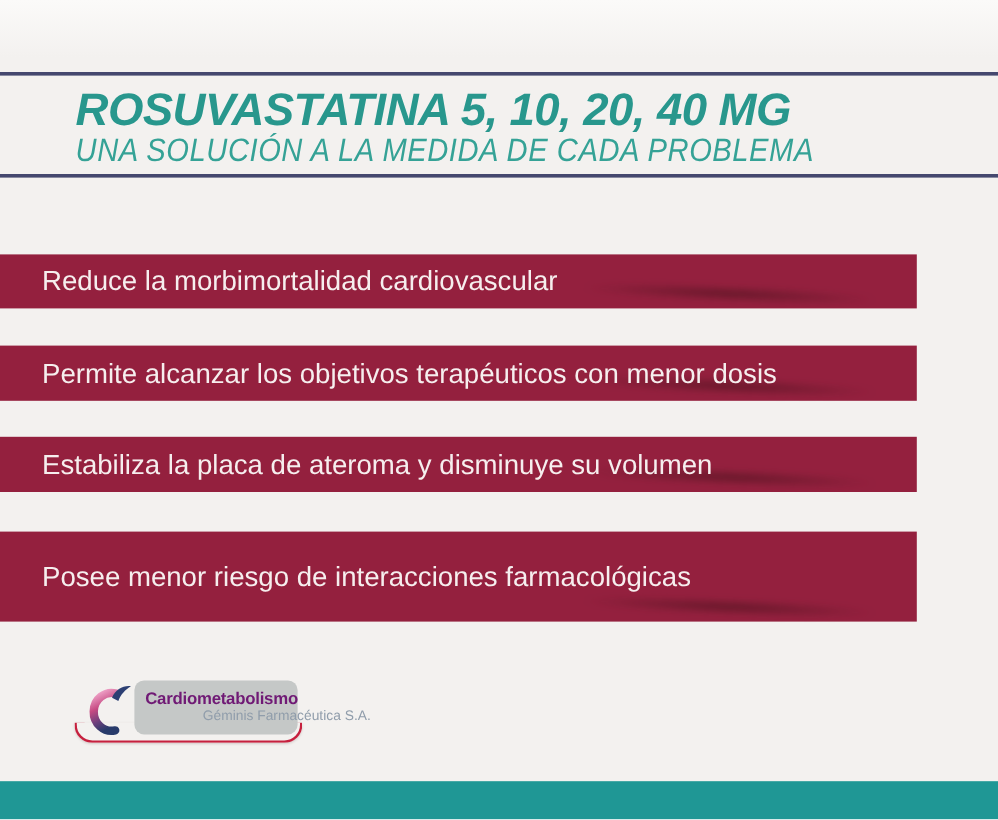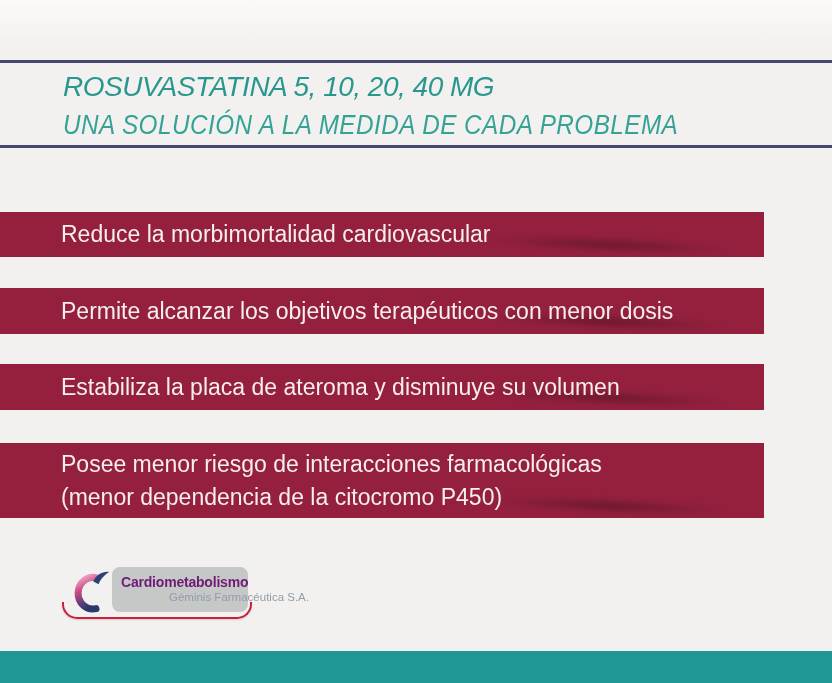--- a/index.html
+++ b/index.html
@@ -13,38 +13,38 @@
   
   .rule{
     position:absolute;left:0;width:832px;height:3px;
     background:#45486e;
   }
   .rule-top{top:60px;}
   .rule-bottom{top:145px;}
   
   .title{
     position:absolute;left:63px;top:71px;
-    font-size:28px;font-weight:normal;font-style:italic;
+    font-size:38px;font-weight:bold;font-style:italic;
     letter-spacing:-0.5px;
     color:#28978d;white-space:nowrap;
   }
   .subtitle{
     position:absolute;left:63px;top:110px;
     font-size:27px;font-weight:400;font-style:italic;
     color:#35a296;white-space:nowrap;
     transform:scaleX(0.9);transform-origin:left center;
     letter-spacing:0.5px;
   }
   
   .banner{
     position:absolute;left:0;width:764px;
     background:#94203e;
     color:#f6eeee;
     display:flex;flex-direction:column;justify-content:center;
-    padding-left:61px;box-sizing:border-box;
+    padding-left:35px;box-sizing:border-box;
     font-size:23px;
     z-index:1;
   }
   .banner::before{
     content:"";
     position:absolute;z-index:-1;
     bottom:-3px;right:-16px;
     width:45%;height:16px;
     background:radial-gradient(ellipse 50% 50% at 50% 50%, rgba(40,12,14,0.5), rgba(40,12,14,0) 72%);
     transform:rotate(2.4deg);
@@ -110,21 +110,20 @@
   <div class="banner banner-3">
     <div class="banner-line">Estabiliza la placa de ateroma y disminuye su volumen</div>
   </div>
 
   <div class="banner banner-2">
     <div class="banner-line">Permite alcanzar los objetivos terapéuticos con menor dosis</div>
   </div>
 
   <div class="banner banner-4">
     <div class="banner-line">Posee menor riesgo de interacciones farmacológicas</div>
-    <div class="banner-line">(menor dependencia de la citocromo P450)</div>
   </div>
 
   <div class="logo">
     <div class="logo-border"></div>
     <svg class="heart-icon" width="42" height="44" viewBox="0 0 48 50" aria-hidden="true">
       <defs>
         <linearGradient id="hg" x1="0.15" y1="0" x2="0.45" y2="1">
           <stop offset="0" stop-color="#efa3c8"></stop>
           <stop offset="0.38" stop-color="#c64a82"></stop>
           <stop offset="0.72" stop-color="#6a3f7c"></stop>

